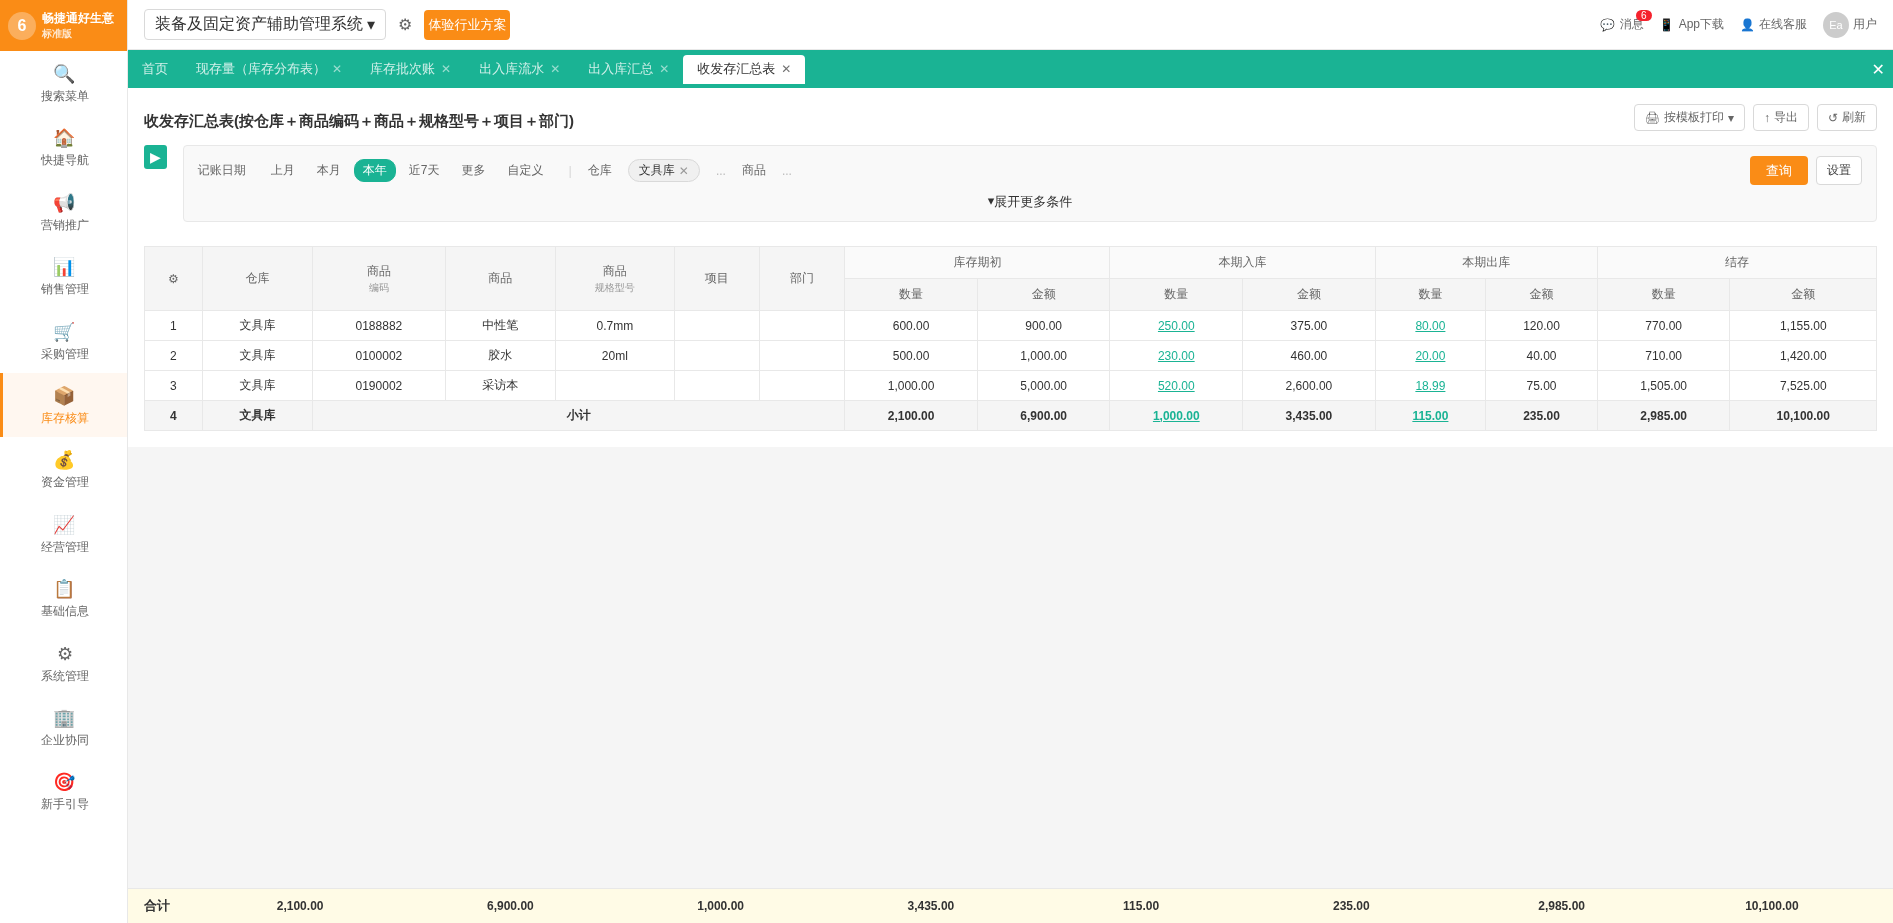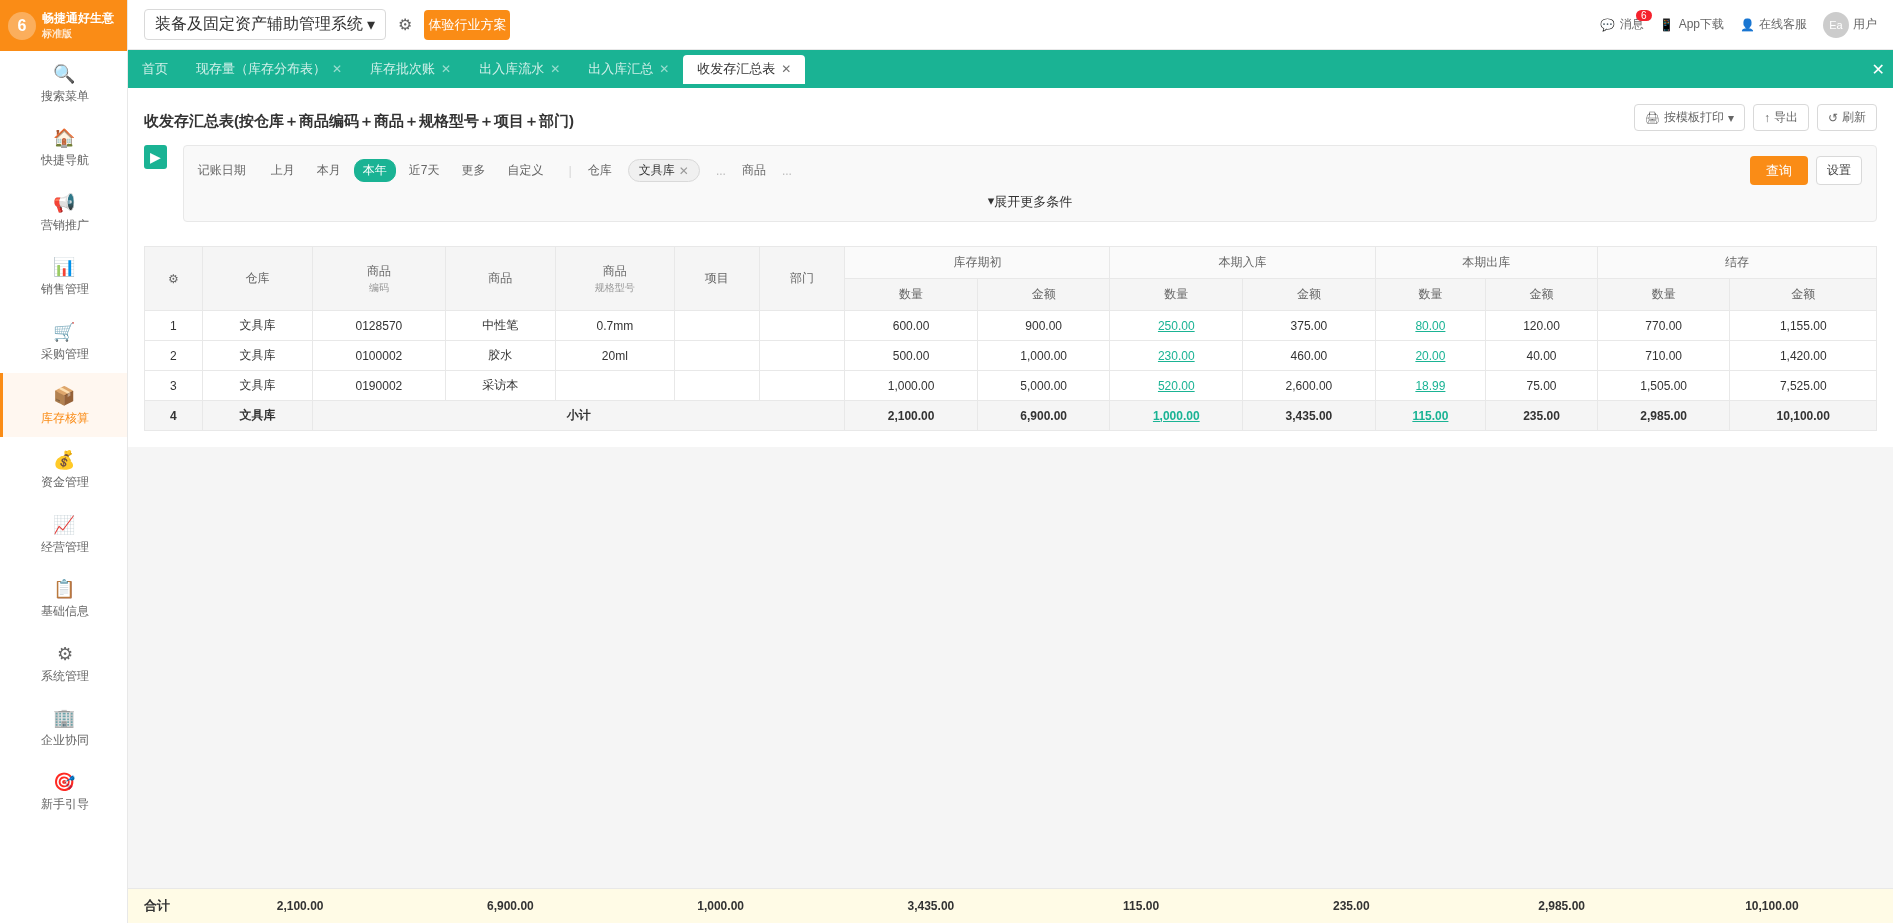--- a/index.html
+++ b/index.html
@@ -281,21 +281,21 @@
               <th>数量</th>
               <th>金额</th>
               <th>数量</th>
               <th>金额</th>
             </tr>
           </thead>
           <tbody>
             <tr>
               <td>1</td>
               <td>文具库</td>
-              <td>0128570</td>
+              <td>0188882</td>
               <td>中性笔</td>
               <td>0.7mm</td>
               <td></td>
               <td></td>
               <td>600.00</td>
               <td>900.00</td>
               <td class="link-cell">250.00</td>
               <td>375.00</td>
               <td class="link-cell">80.00</td>
               <td>120.00</td>

